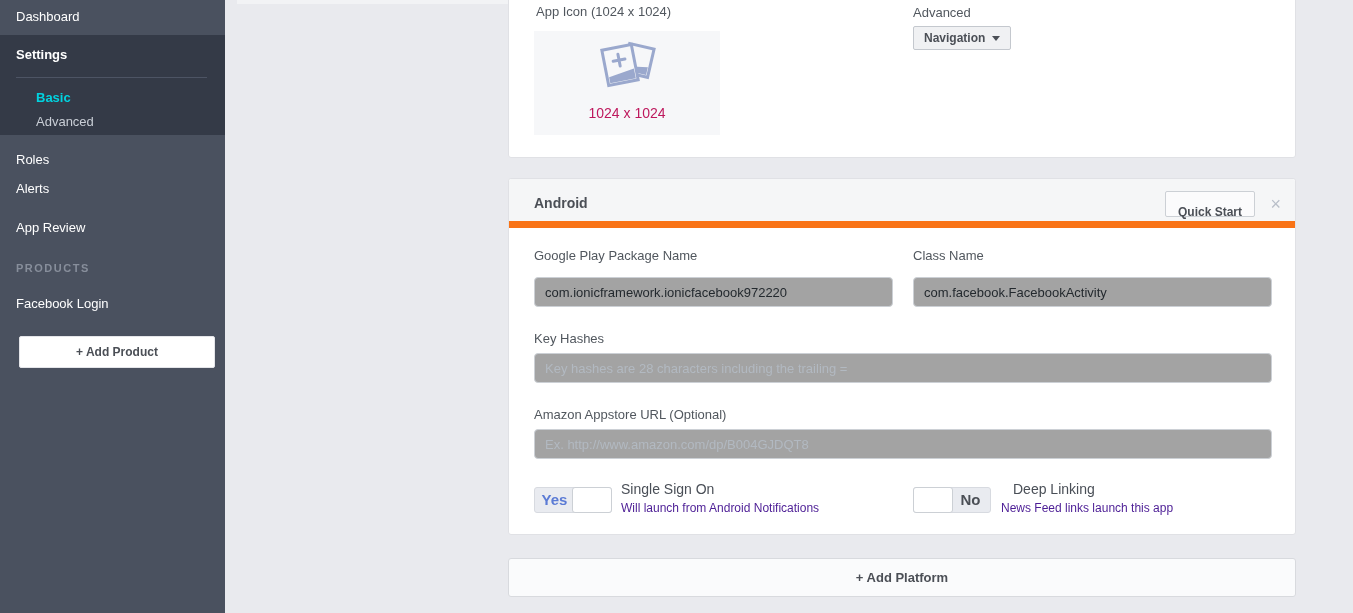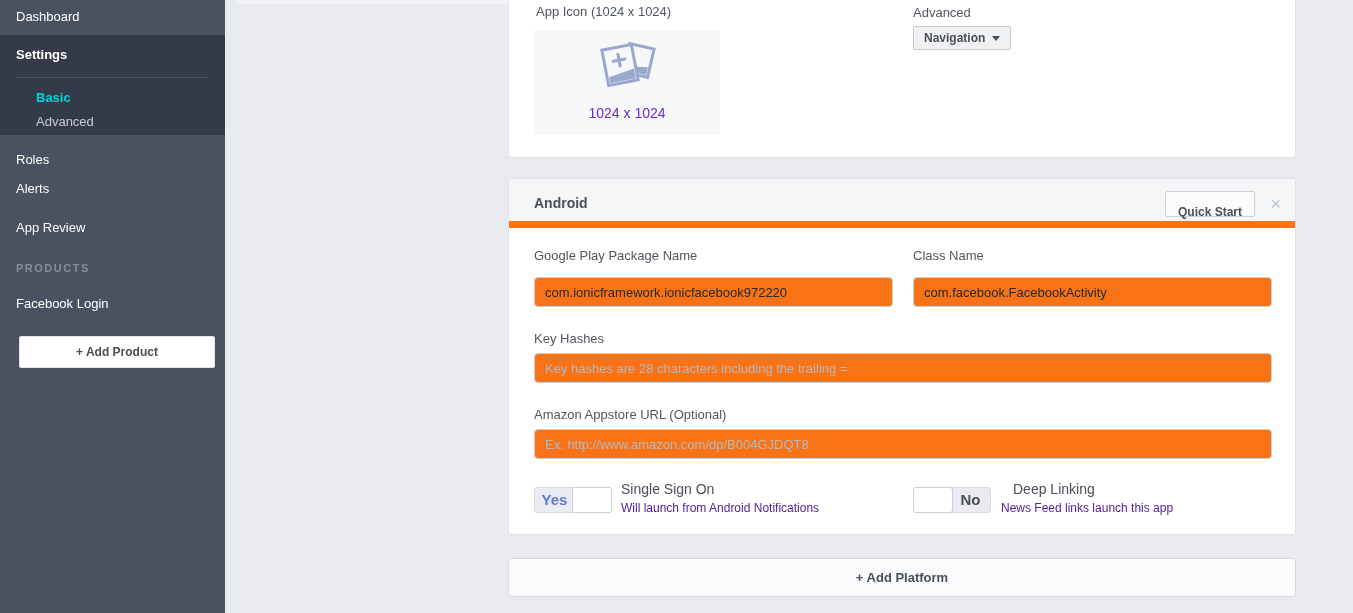--- a/index.html
+++ b/index.html
@@ -59,21 +59,21 @@
   }
   
   .panel-top { left: 508px; top: -10px; width: 788px; height: 168px; }
   .field-label { position: absolute; font-size: 13px; color: #51575e; }
   .upload-box {
     position: absolute; left: 25px; top: 40px; width: 186px; height: 104px;
     background: #f6f7f9; text-align: center; cursor: pointer;
   }
   .upload-size {
     position: absolute; bottom: 14px; width: 100%; text-align: center;
-    color: #6d28d9; font-size: 14px;
+    color: #be185d; font-size: 14px;
   }
   .dropdown-btn {
     position: absolute; left: 404px; top: 35px; height: 24px; padding: 0 10px;
     background: #f0f1f3; border: 1px solid #c4c8ce; border-radius: 2px;
     font-size: 12px; font-weight: bold; color: #4b4f56; line-height: 22px;
     cursor: pointer; display: inline-flex; align-items: center;
   }
   .caret-down {
     display: inline-block; margin-left: 7px; width: 0; height: 0;
     border-left: 4px solid transparent; border-right: 4px solid transparent;
@@ -97,21 +97,21 @@
     cursor: pointer;
   }
   .close-x {
     position: absolute; right: 14px; top: 12px; font-size: 18px;
     color: #b9bfc9; cursor: pointer; line-height: 26px;
   }
   .text-input {
     position: absolute; height: 30px; border: 1px solid #ccd0d5;
     border-radius: 4px; padding: 0 10px; font-size: 13px; color: #23292e;
     font-family: "Liberation Sans", "DejaVu Sans", sans-serif;
-    background: #f97316; outline: none;
+    background: #a3a3a3; outline: none;
   }
   .text-input::placeholder { color: #b2b9c1; opacity: 1; }
   
   .toggle {
     position: absolute; top: 308px; width: 78px; height: 26px;
     border: 1px solid #d7dae0; border-radius: 3px; background: #e9ebf0;
     cursor: pointer; overflow: visible;
   }
   .toggle .state-label {
     position: absolute; top: 0; width: 39px; text-align: center;

